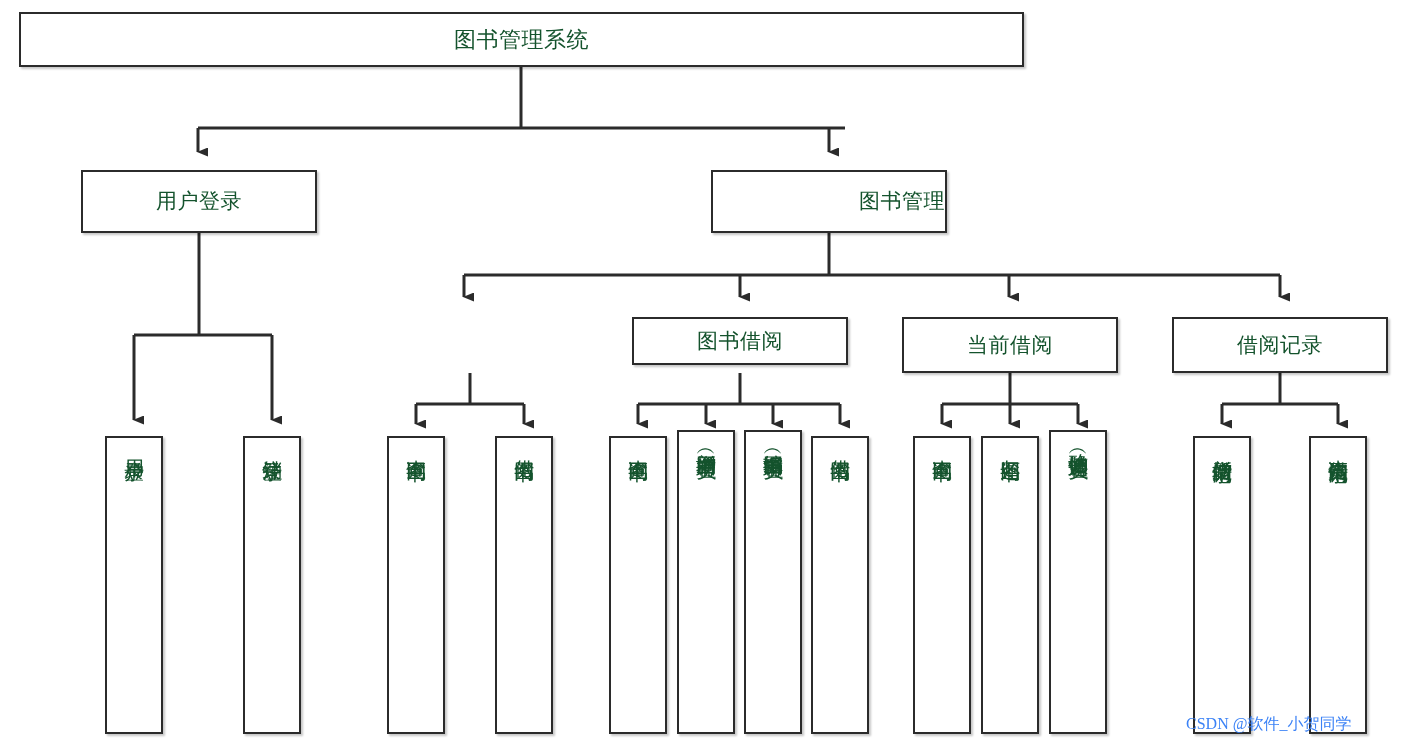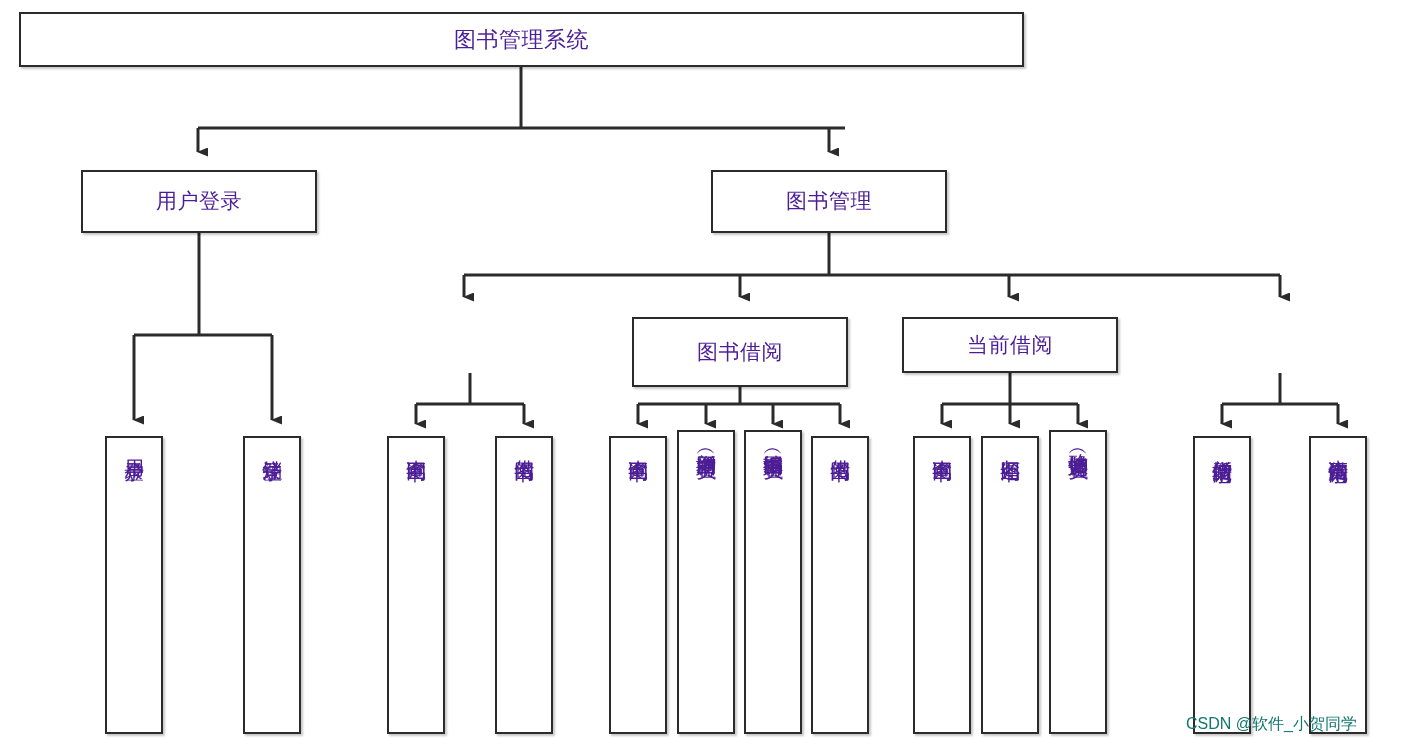--- a/index.html
+++ b/index.html
@@ -34,21 +34,21 @@
     border: 2px solid #2b2b2b;
     box-shadow: 2px 2px 2px rgba(0,0,0,0.22);
     display: flex;
     align-items: center;
     justify-content: center;
     z-index: 2;
   }
   .node-label {
     font-size: 21px;
     line-height: 1.15;
-    color: #4c1d95;
+    color: #14532d;
     letter-spacing: 0.5px;
     white-space: nowrap;
   }
   .node.root .node-label { font-size: 22px; }
   .node.leaf {
     align-items: flex-start;
     justify-content: center;
     padding-top: 6px;
   }
   .node.leaf .node-label {
@@ -59,24 +59,24 @@
     letter-spacing: 1px;
     white-space: normal;
     max-height: 282px;
   }
   .node.leaf.tall .node-label { max-height: 292px; }
   #watermark {
     position: absolute;
     left: 1186px;
     top: 714px;
     font-size: 16px;
-    color: #0f766e;
+    color: #3b82f6;
     white-space: nowrap;
     z-index: 3;
-    font-family: Liberation Sans, sans-serif;
+    font-family: Liberation Serif, serif;
   }
 </style>
 </head>
 <body>
 
 <div id="diagram-root">
 
   <svg id="edges-layer" viewBox="0 0 1405 747" width="1405" height="747" aria-hidden="true">
     <defs>
       <marker id="arrowhead" markerWidth="9" markerHeight="11" refX="4.5" refY="10" orient="auto" markerUnits="userSpaceOnUse">
@@ -127,29 +127,32 @@
     </g>
   </svg>
 
   <div class="node root" style="left:19px; top:12px; width:1005px; height:55px;">
     <span class="node-label">图书管理系统</span>
   </div>
 
   <div class="node" style="left:81px; top:170px; width:236px; height:63px;">
     <span class="node-label">用户登录</span>
   </div>
-  <div class="node" style="left:711px; top:170px; width:236px; height:63px;">
+  <div class="node" style="left:711px; top:170px; width:236px; height:63px;justify-content:flex-end;">
     <span class="node-label">图书管理</span>
   </div>
 
-  <div class="node" style="left:632px; top:317px; width:216px; height:70px;">
+  <div class="node" style="left:632px; top:317px; width:216px; height:48px;">
     <span class="node-label">图书借阅</span>
   </div>
   <div class="node" style="left:902px; top:317px; width:216px; height:56px;text-align:center;">
     <span class="node-label">当前借阅</span>
+  </div>
+  <div class="node" style="left:1172px; top:317px; width:216px; height:56px;">
+    <span class="node-label">借阅记录</span>
   </div>
 
   <div class="node leaf" style="left:105px; top:436px; width:58px; height:298px;">
     <span class="node-label">用户登录</span>
   </div>
   <div class="node leaf" style="left:243px; top:436px; width:58px; height:298px;">
     <span class="node-label">注销登录</span>
   </div>
 
   <div class="node leaf" style="left:387px; top:436px; width:58px; height:298px;">

